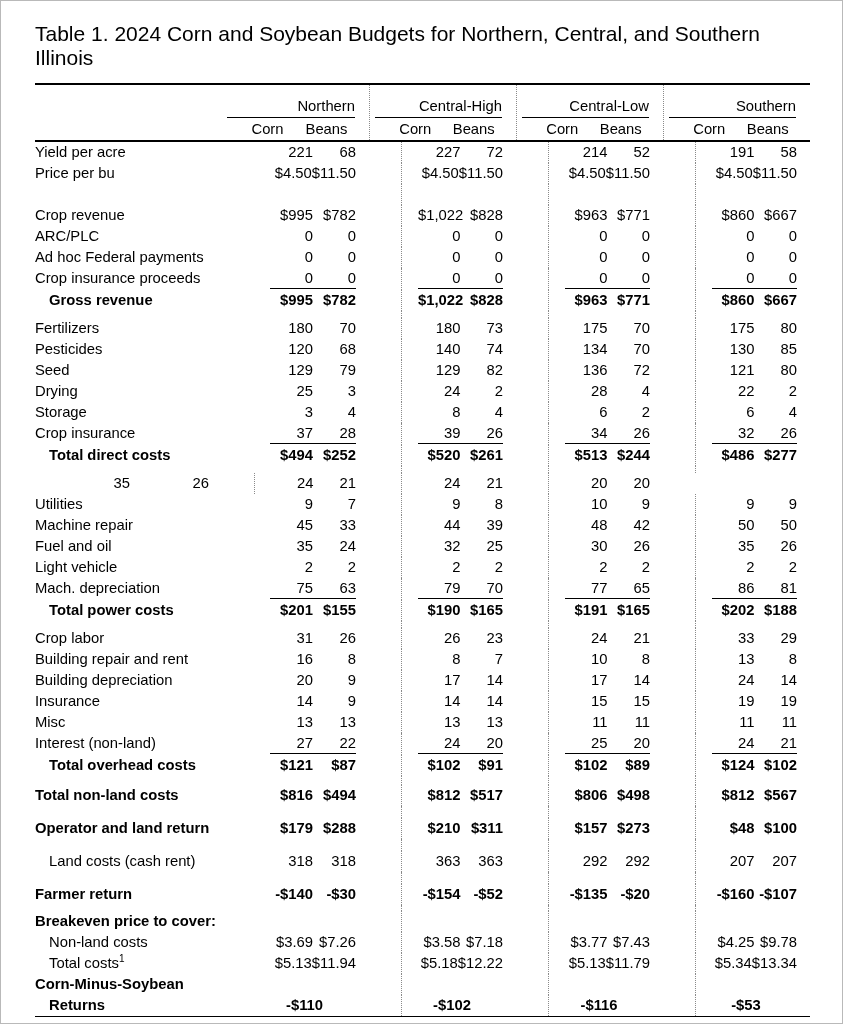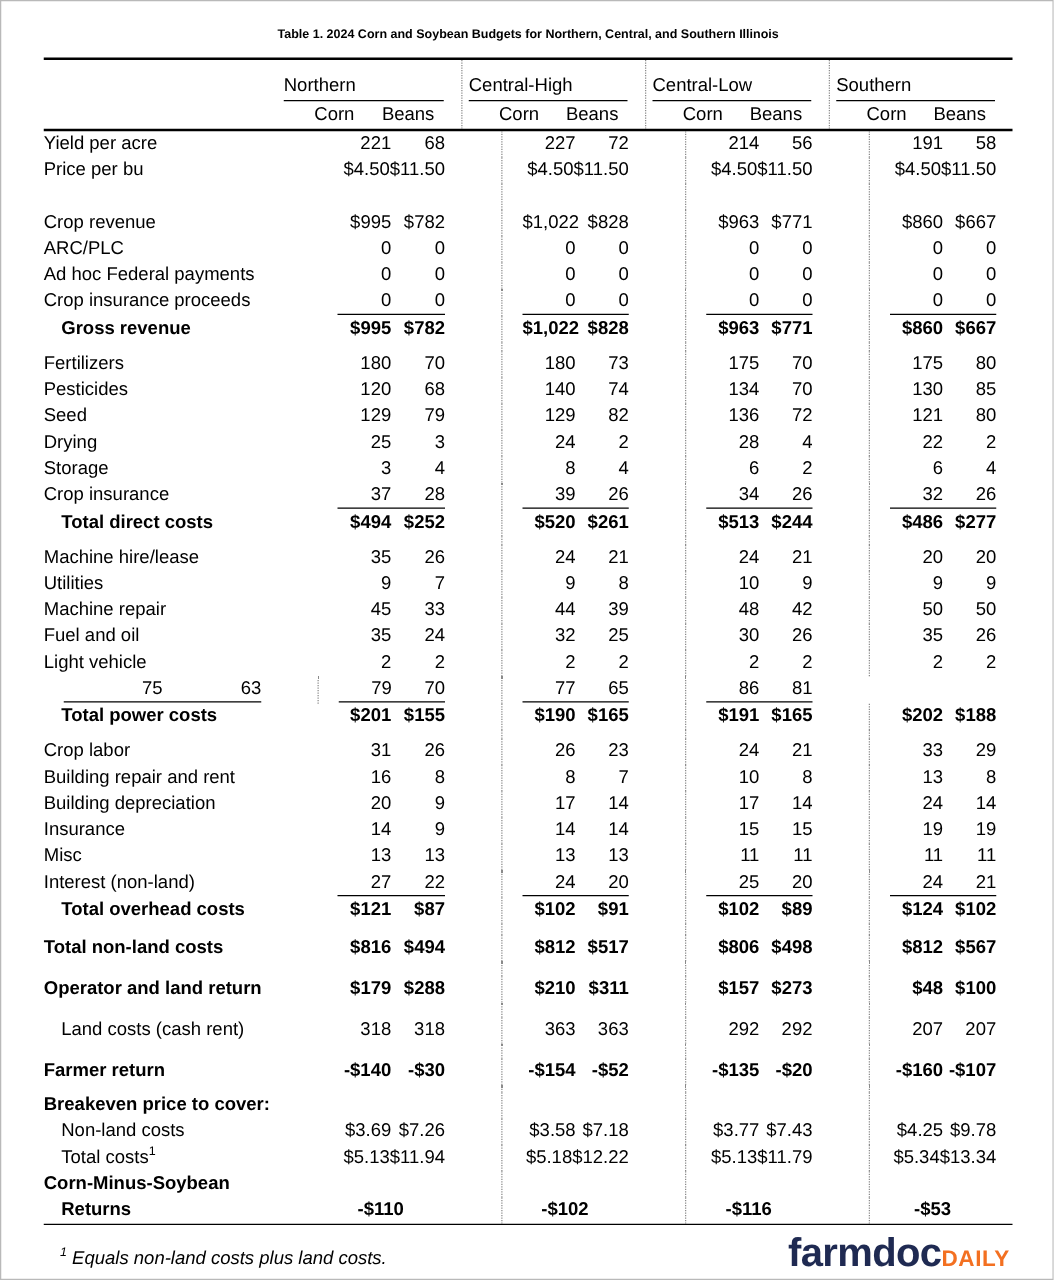--- a/index.html
+++ b/index.html
@@ -9,37 +9,36 @@
     box-sizing:border-box;
     background:#ffffff;
     border:1px solid #b9b9b9;
     font-family:"Liberation Sans","DejaVu Sans",sans-serif;
     font-size:14.8px;
     color:#000;
     overflow:hidden;
   }
   .inner{padding:12px 32px 0 34px;}
   .title{
-    text-align:center;
-    font-weight:bold;
-    font-size:10px;
+    font-weight:normal;
+    font-size:21px;
     padding:9px 0 13px 0;
   }
   .rule{border-top:2px solid #000;height:0;}
   .rule.thin{border-top:1.5px solid #000;}
 
   
   .grid{display:grid;grid-template-columns:187px 1fr 1fr 1fr 1fr;}
   .g{min-width:0;}
   .g.sep{border-left:1px dotted #8a8a8a;}
 
   
   .hgroup{padding-top:11px;}
   .hname{
-    text-align:left;
+    text-align:right;
     line-height:20px;
     margin:0 14px 0 5px;
     border-bottom:1px solid #000;
     padding-bottom:1px;
   }
   .hsub{display:flex;line-height:21px;margin:1px 13px 0 16px;}
   .hsub span{flex:1;text-align:center;}
 
   
   .row{display:grid;grid-template-columns:187px 1fr 1fr 1fr 1fr;line-height:21px;gap:32px;}
@@ -114,21 +113,21 @@
           </div>
           <div class="g sep">
             <div class="nums">
               <span>227</span>
               <span>72</span>
             </div>
           </div>
           <div class="g sep">
             <div class="nums">
               <span>214</span>
-              <span>56</span>
+              <span>52</span>
             </div>
           </div>
           <div class="g sep">
             <div class="nums">
               <span>191</span>
               <span>58</span>
             </div>
           </div>
         </div>
         <div class="row">
@@ -521,21 +520,20 @@
             <div class="nums"></div>
           </div>
           <div class="g sep">
             <div class="nums"></div>
           </div>
           <div class="g sep">
             <div class="nums"></div>
           </div>
         </div>
         <div class="row">
-          <div class="label">Machine hire/lease</div>
           <div class="g">
             <div class="nums">
               <span>35</span>
               <span>26</span>
             </div>
           </div>
           <div class="g sep">
             <div class="nums">
               <span>24</span>
               <span>21</span>
@@ -656,20 +654,21 @@
             </div>
           </div>
           <div class="g sep">
             <div class="nums">
               <span>2</span>
               <span>2</span>
             </div>
           </div>
         </div>
         <div class="row">
+          <div class="label">Mach. depreciation</div>
           <div class="g">
             <div class="nums ul">
               <span>75</span>
               <span>63</span>
             </div>
           </div>
           <div class="g sep">
             <div class="nums ul">
               <span>79</span>
               <span>70</span>

